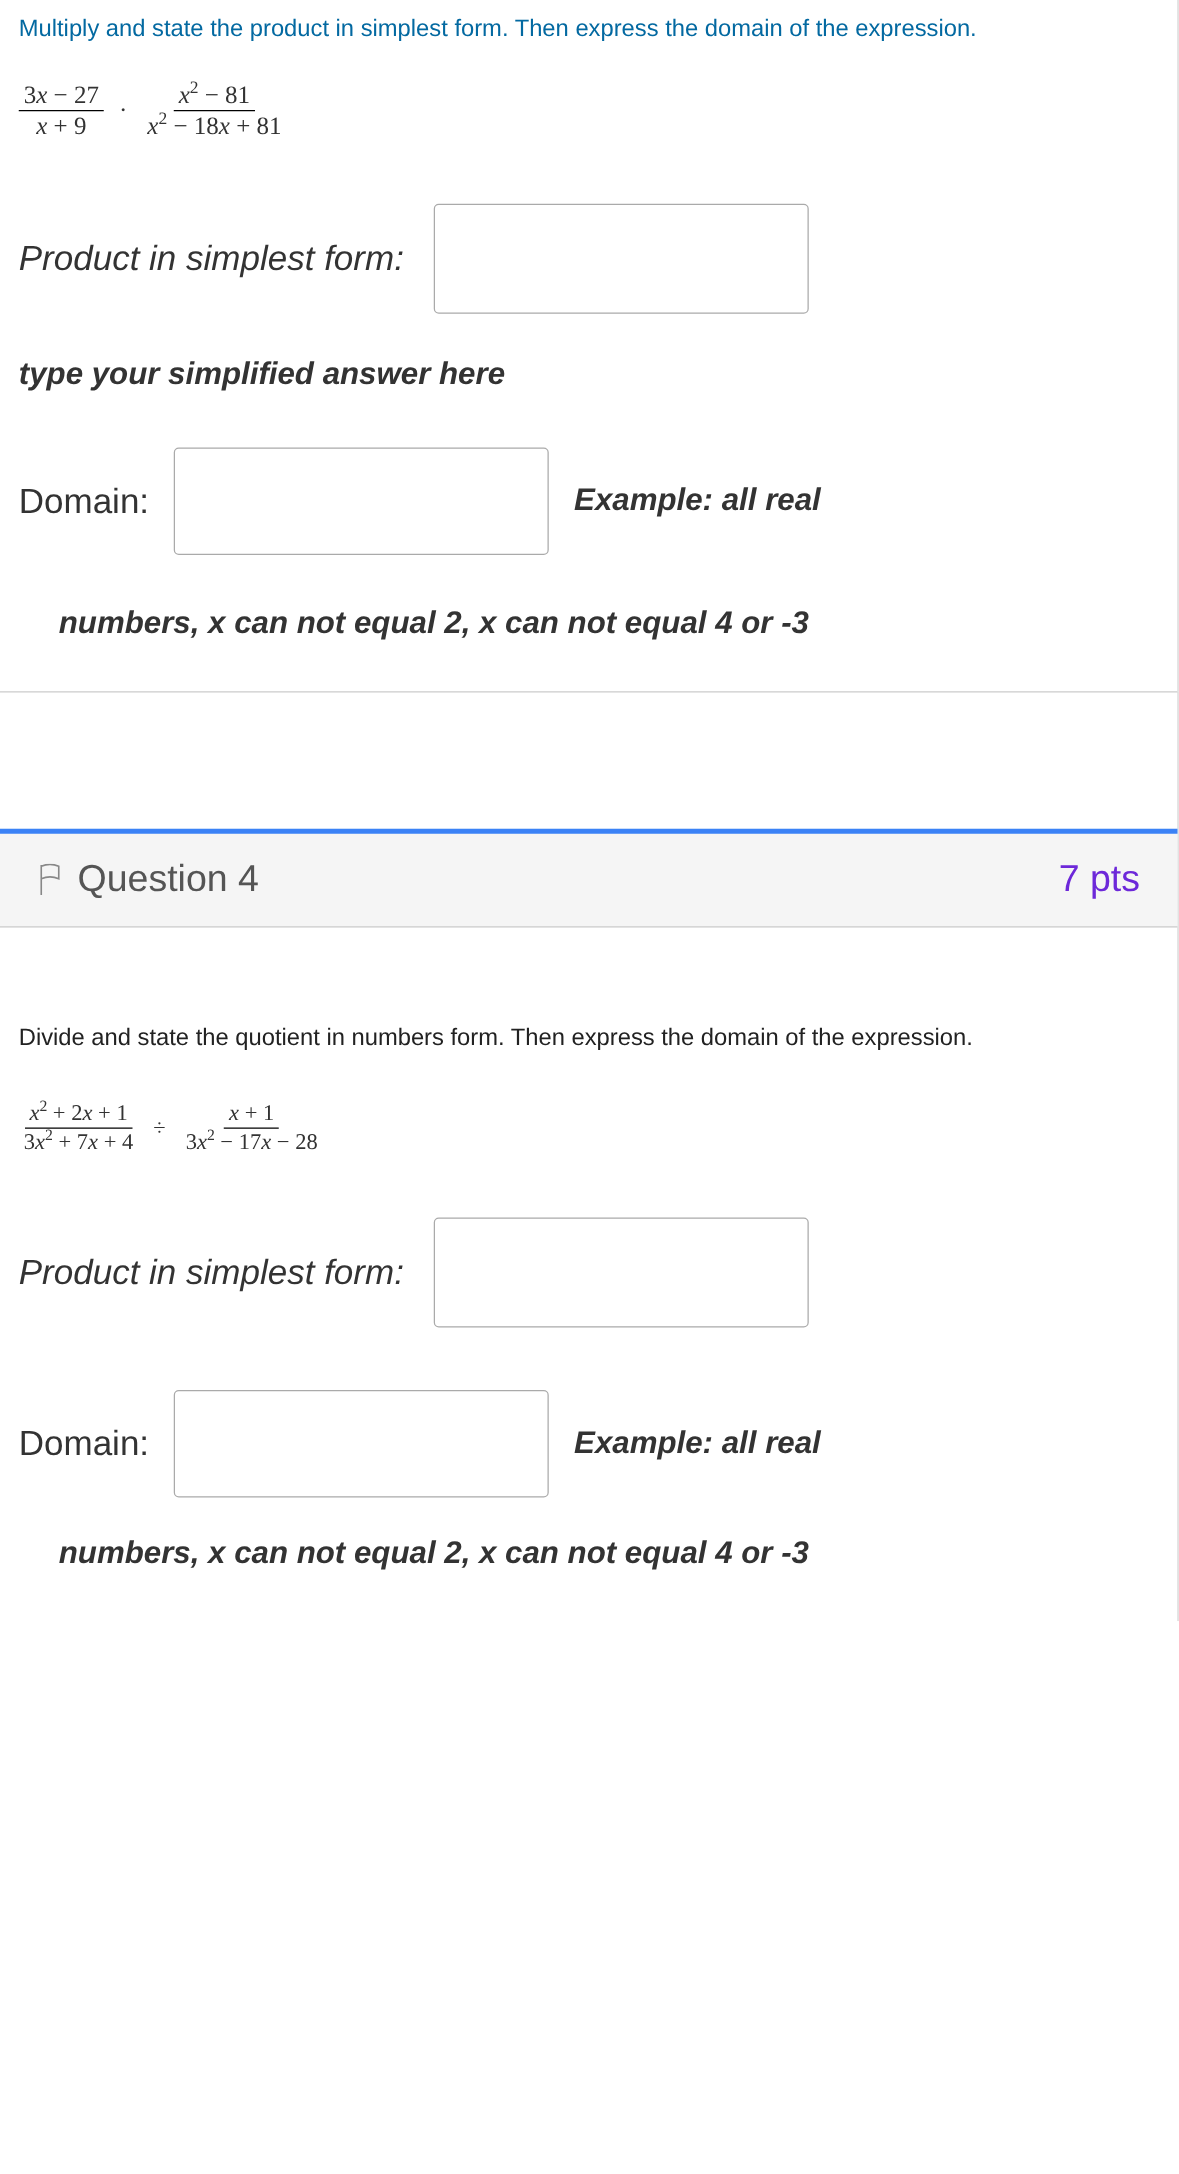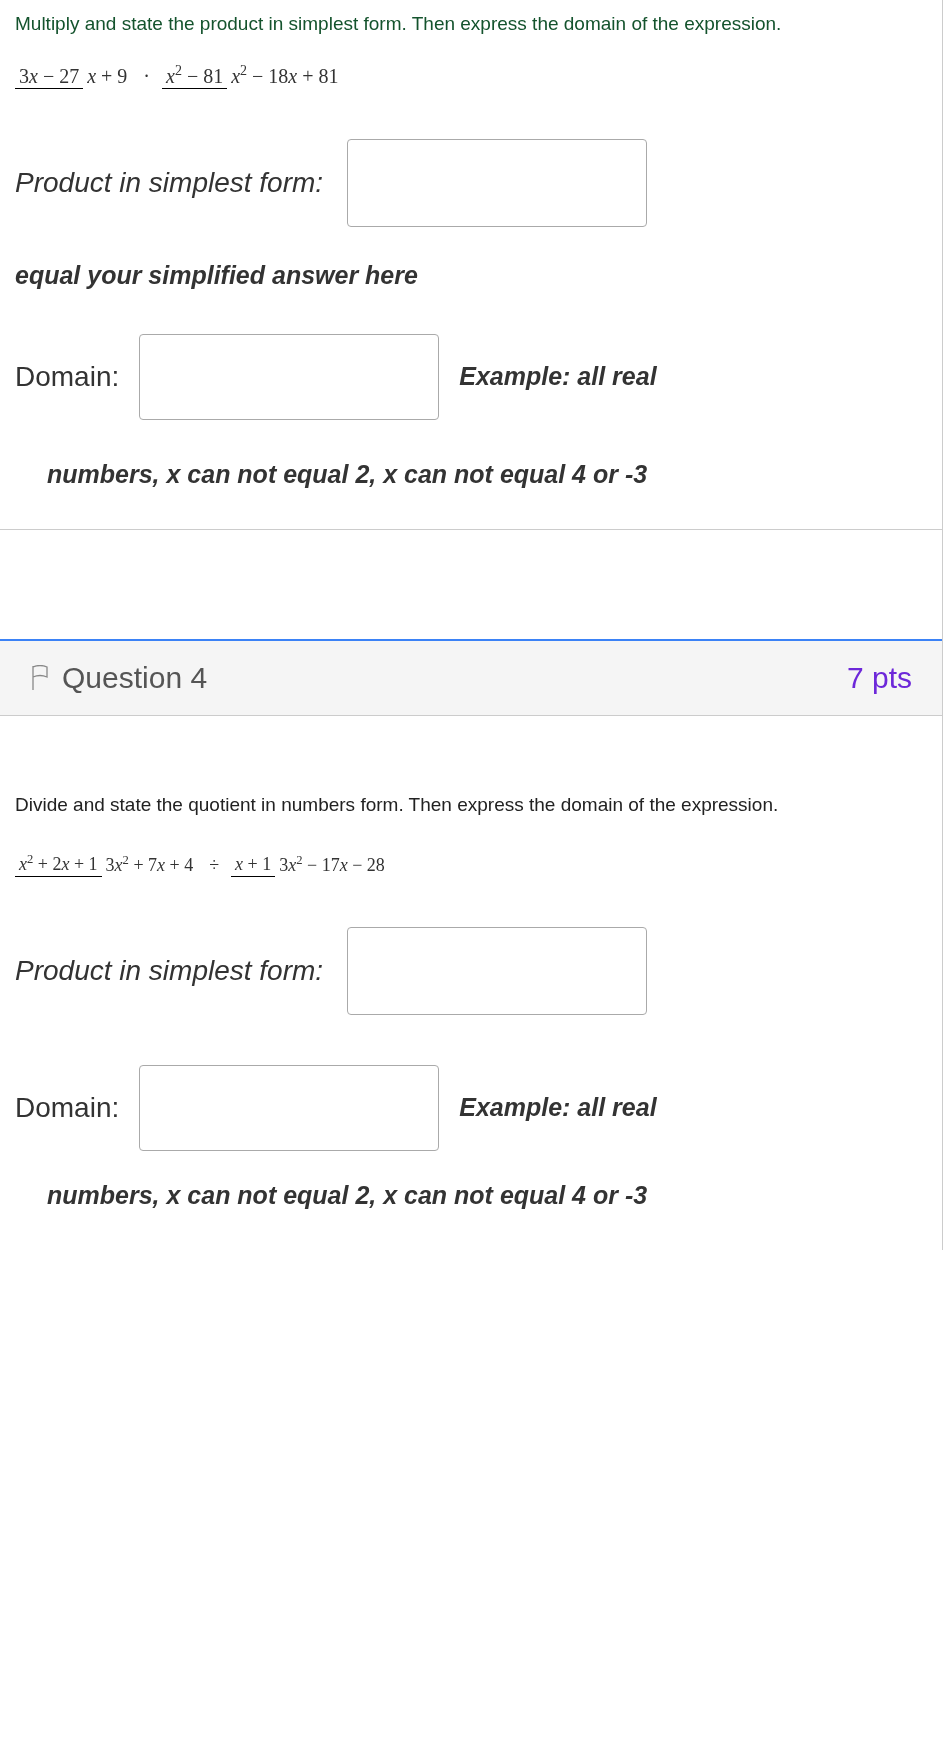--- a/index.html
+++ b/index.html
@@ -8,35 +8,35 @@
     background: #fff;
     width: 943px;
     color: #333;
   }
   .question-body {
     padding: 10px 15px 40px 15px;
     border-right: 1px solid #ccc;
   }
   .instruction {
     font-size: 19px;
-    color: #14532d;
+    color: #0369a1;
     line-height: 1.5;
     margin-bottom: 25px;
   }
   .math-expr {
     font-family: "Times New Roman", serif;
     font-size: 20px;
     margin-bottom: 50px;
     display: flex;
     align-items: center;
     gap: 6px;
   }
   .frac {
     display: inline-flex;
-    flex-direction: row;
+    flex-direction: column;
     align-items: center;
     vertical-align: middle;
   }
   .frac .num, .frac .den {
     padding: 0 4px;
     line-height: 1.2;
   }
   .frac .num {
     border-bottom: 1.2px solid #000;
   }
@@ -95,21 +95,21 @@
     height: 110px;
     border-top: 1px solid #ccc;
     margin-left: -15px;
     margin-right: -15px;
   }
   .question-header {
     display: flex;
     justify-content: space-between;
     align-items: center;
     background: #f5f5f5;
-    border-top: 2px solid #3b82f6;
+    border-top: 4px solid #3b82f6;
     border-bottom: 1px solid #ccc;
     padding: 20px 30px;
     margin: 0 -15px 70px -15px;
   }
   .qh-left {
     display: flex;
     align-items: center;
     gap: 12px;
   }
   .flag-icon {
@@ -151,21 +151,21 @@
       <span class="num"><i>x</i><sup>2</sup> − 81</span>
       <span class="den"><i>x</i><sup>2</sup> − 18<i>x</i> + 81</span>
     </span>
   </div>
 
   <div class="answer-line">
     <span class="label-light">Product in simplest form:</span>
     <div class="input-box"></div>
   </div>
 
-  <p class="italic-note" style="margin-bottom:40px;">equal your simplified answer here</p>
+  <p class="italic-note" style="margin-bottom:40px;">type your simplified answer here</p>
 
   <div class="domain-row">
     <span class="label-light">Domain:</span>
     <div class="input-box small"></div>
     <span class="italic-note">Example: all real</span>
   </div>
 
   <p class="cont-text">numbers, x can not equal 2, x can not equal 4 or -3</p>
 
 </div>

